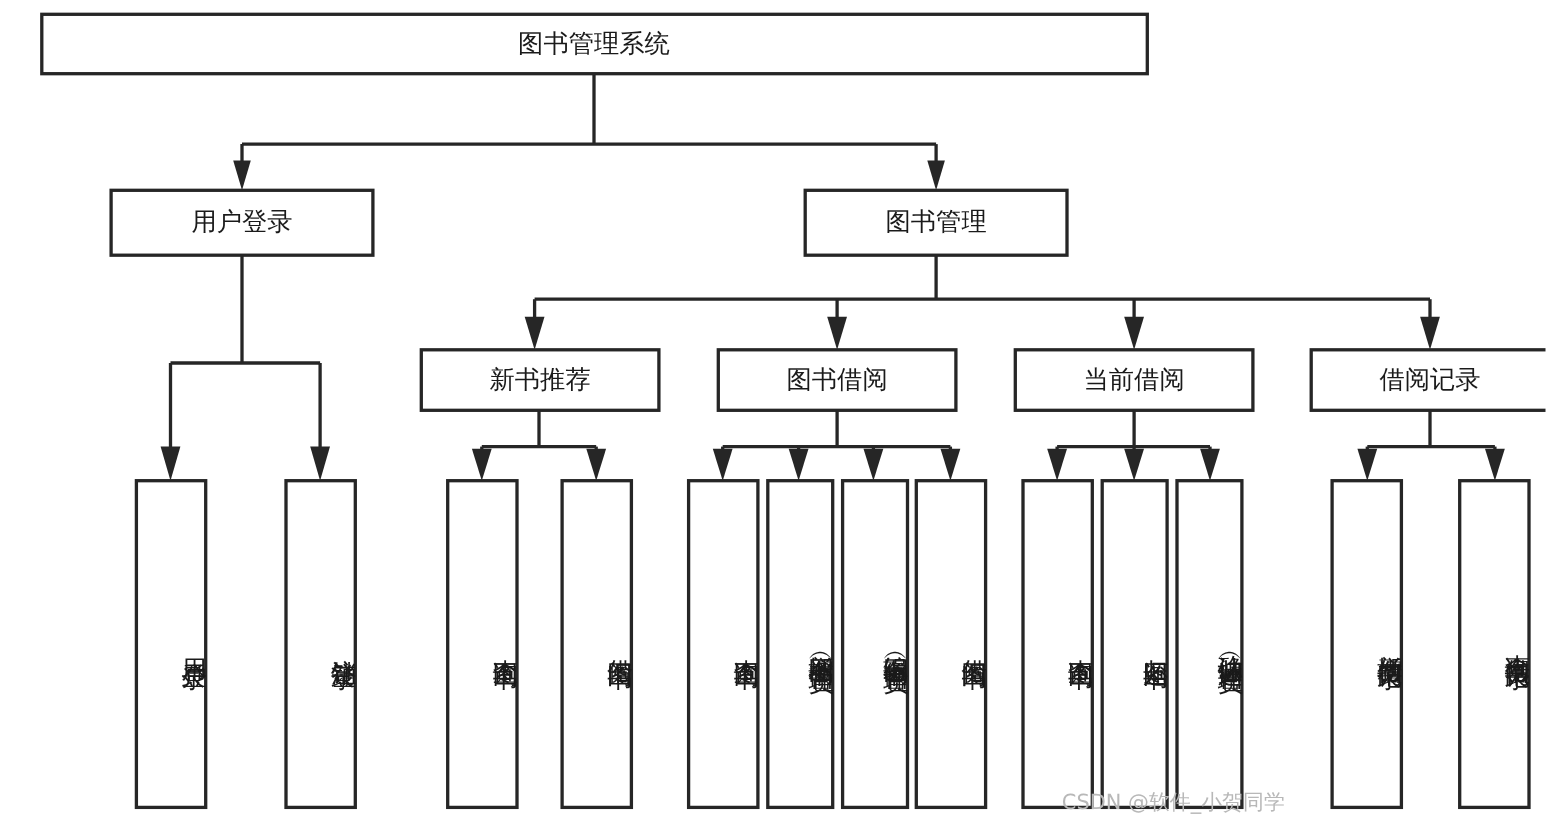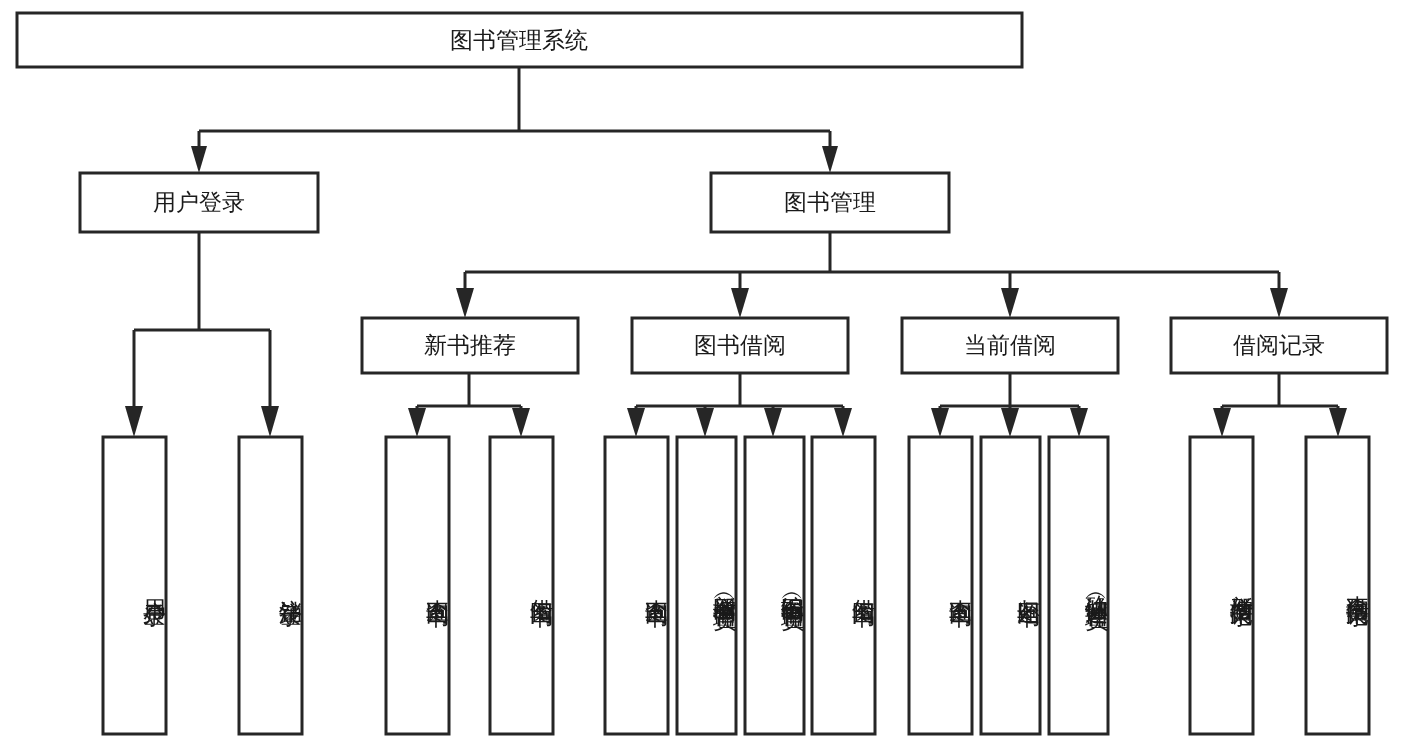--- a/index.html
+++ b/index.html
@@ -11,20 +11,21 @@
     width: 1405px;
     height: 747px;
     font-family: "DejaVu Sans", "Liberation Sans", sans-serif;
     overflow: hidden;
   }
   #diagram-root {
     position: relative;
     width: 1155px;
     height: 747px;
     background: #ffffff;
+    margin-left: 21px;
   }
   #diagram-svg {
     position: absolute;
     left: 0;
     top: 0;
     width: 1405px;
     height: 747px;
   }
   .node-box {
     fill: #ffffff;
@@ -207,13 +208,14 @@
   <div class="vlabel" style="left:745px; top:443px; width:59px; height:285px;">编辑图书（管理员）</div>
   <div class="vlabel" style="left:812px; top:505px; width:63px; height:160px;">借阅图书</div>
 
   <div class="vlabel" style="left:909px; top:505px; width:63px; height:160px;">查询图书</div>
   <div class="vlabel" style="left:981px; top:505px; width:59px; height:160px;">归还图书</div>
   <div class="vlabel" style="left:1049px; top:443px; width:59px; height:285px;">确认归还（管理员）</div>
 
   <div class="vlabel" style="left:1190px; top:463px; width:63px; height:240px;">新增借阅记录</div>
   <div class="vlabel" style="left:1306px; top:463px; width:63px; height:240px;">查询借阅记录</div>
 
+  <div class="watermark">CSDN @软件_小贺同学</div>
 </div>
 
 </body></html>

